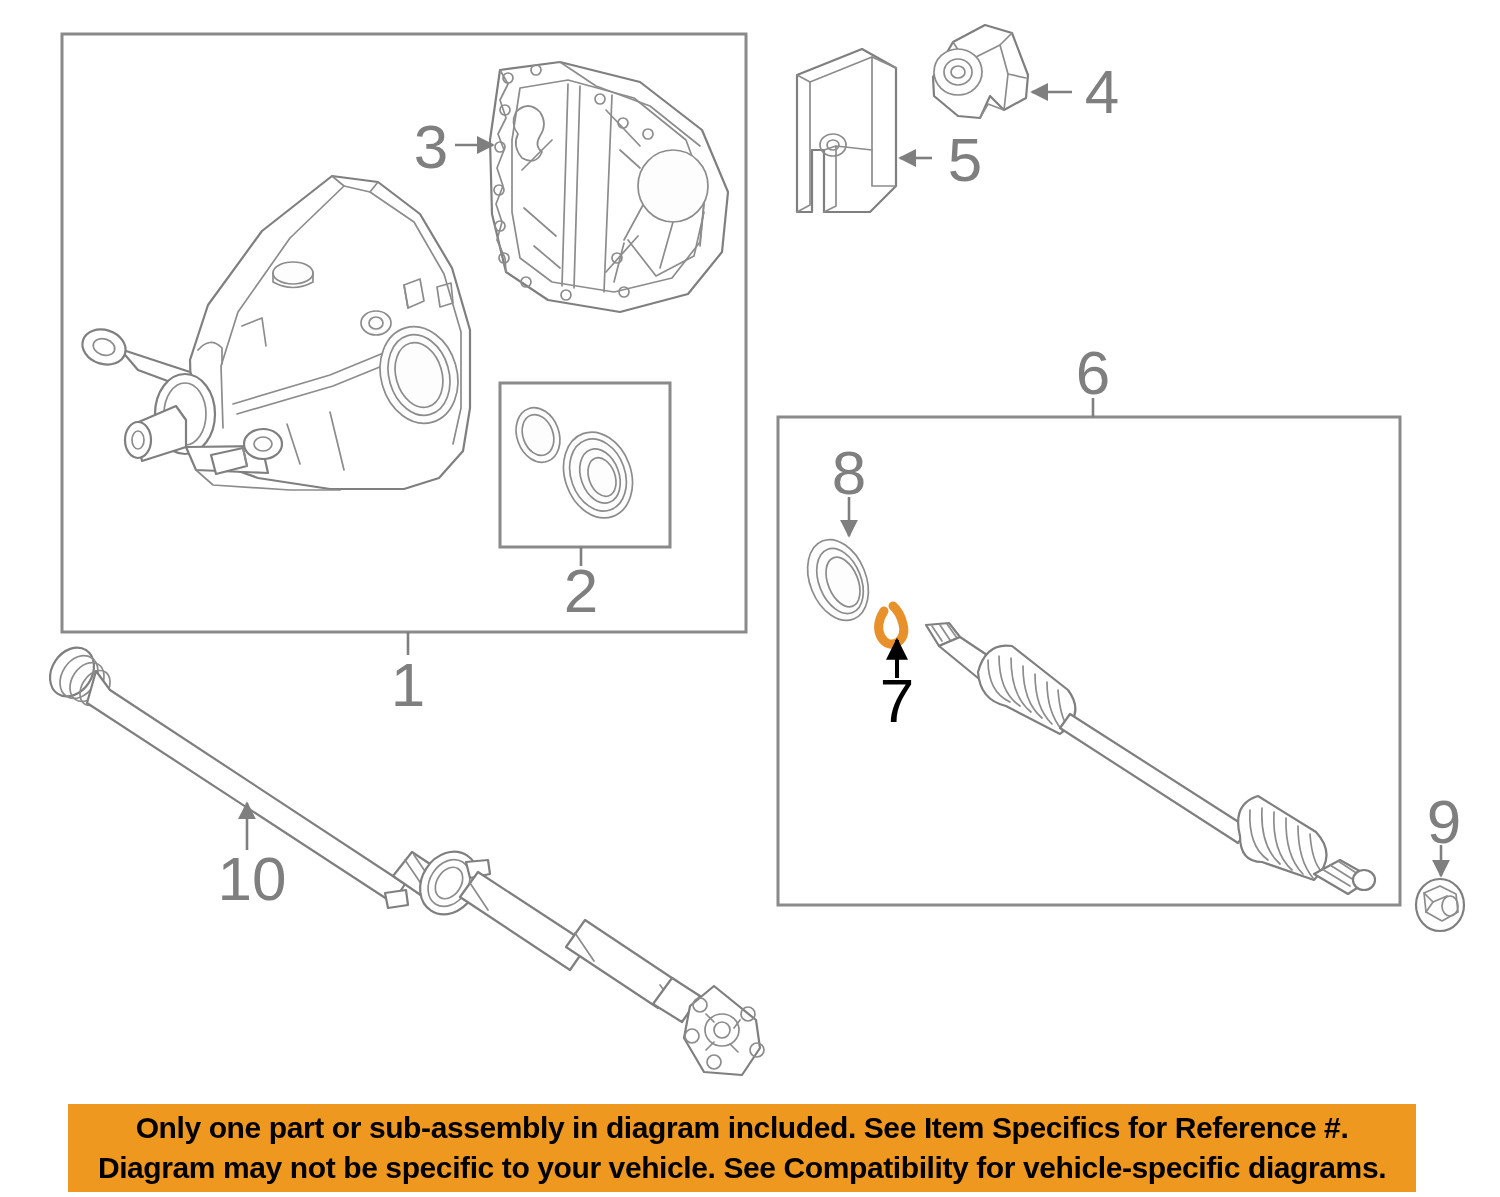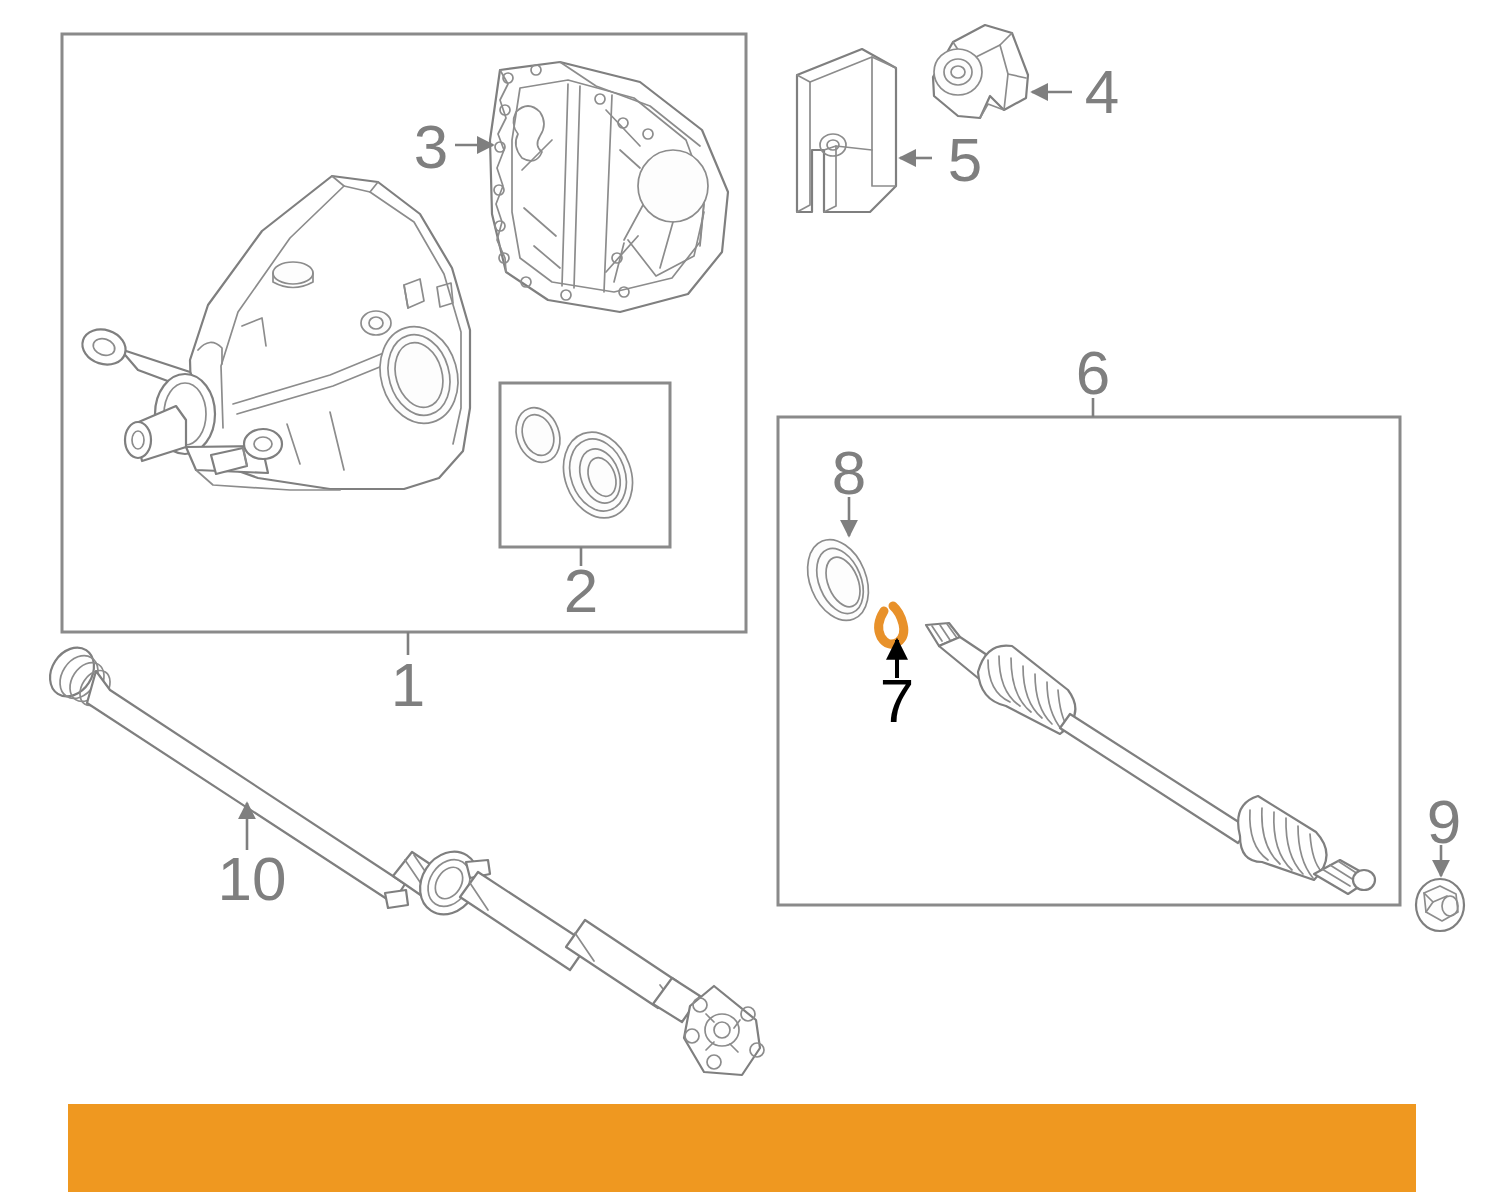--- a/index.html
+++ b/index.html
@@ -323,15 +323,17 @@
       <text class="num" x="965" y="181">5</text>
       <text class="num" x="1093" y="394">6</text>
       <text class="numB" x="897" y="722">7</text>
       <text class="num" x="849" y="494">8</text>
       <text class="num" x="1444" y="843">9</text>
       <text class="num" x="252" y="900">10</text>
     </g>
   </svg>
 
   <div class="banner">
+    <div class="line">Only one part or sub-assembly in diagram included. See Item Specifics for Reference #.</div>
+    <div class="line">Diagram may not be specific to your vehicle. See Compatibility for vehicle-specific diagrams.</div>
   </div>
 
 </div>
 
 </body></html>

